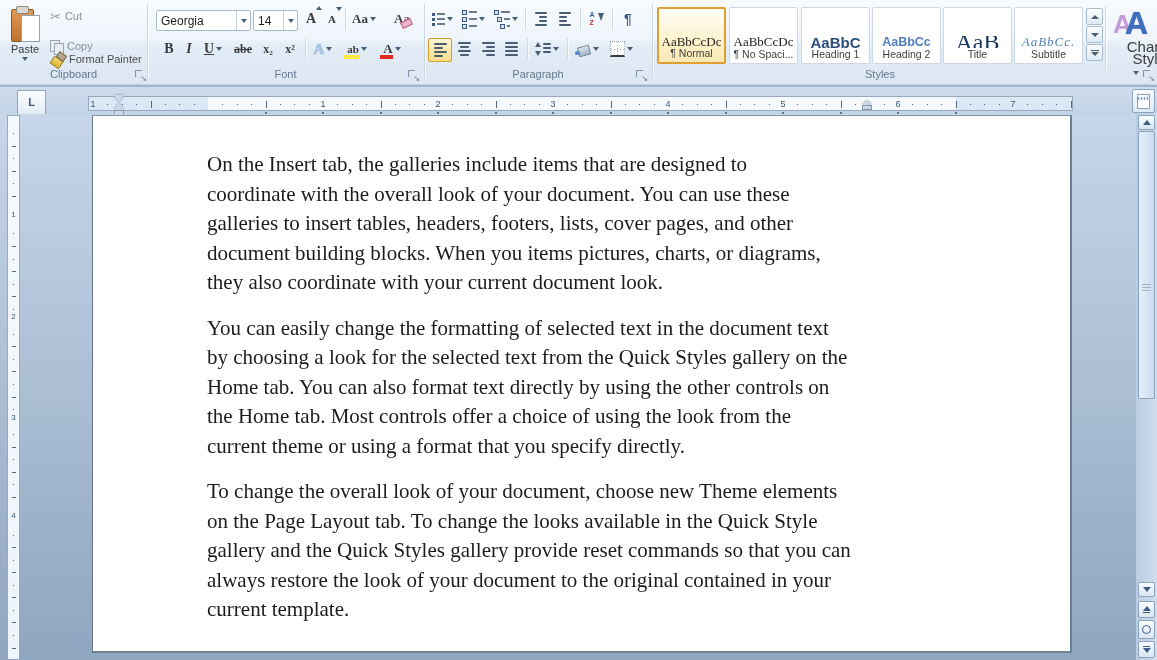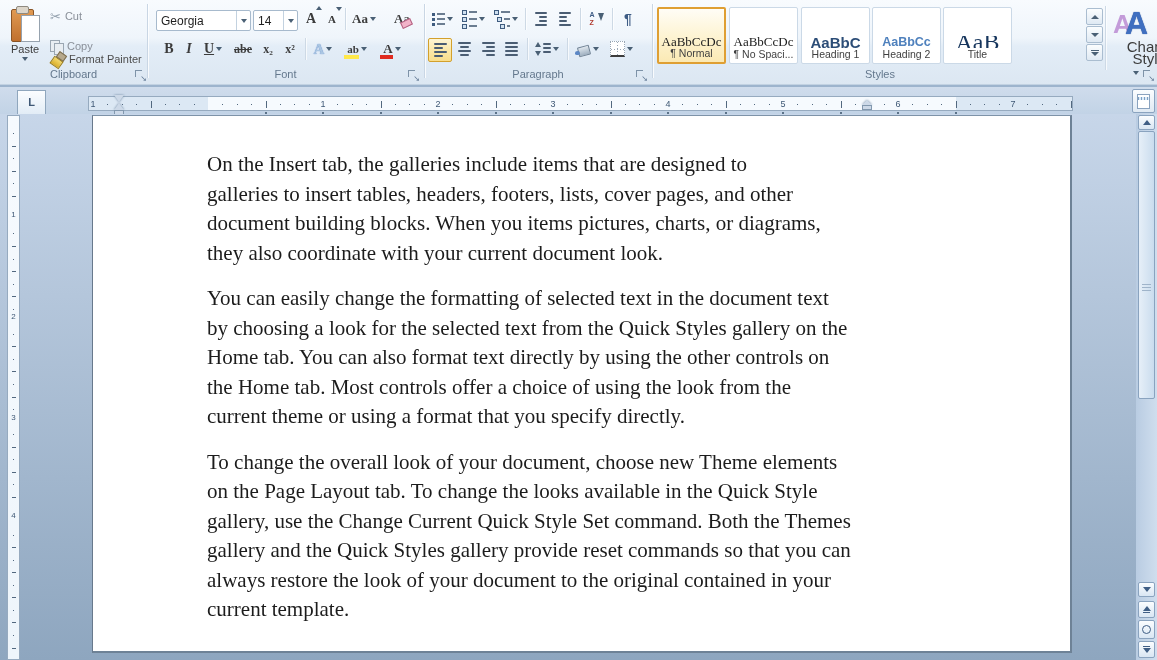--- a/index.html
+++ b/index.html
@@ -400,20 +400,24 @@
     <span class="prev p-h1">AaBbC</span>
     <span class="lab">Heading 1</span>
   </div>
   <div class="stylecell" style="left:872px">
     <span class="prev p-h2">AaBbCc</span>
     <span class="lab">Heading 2</span>
   </div>
   <div class="stylecell" style="left:943px">
     <span class="prev p-title">AaB</span>
     <span class="lab">Title</span>
+  </div>
+  <div class="stylecell" style="left:1014px">
+    <span class="prev p-sub">AaBbCc.</span>
+    <span class="lab">Subtitle</span>
   </div>
   <div class="galbtn" style="top:8px">
       <span class="tri-up"></span>
     </div>
   <div class="galbtn" style="top:26px">
       <span class="tri-dn"></span>
     </div>
   <div class="galbtn" style="top:44px">
     <span class="morebar">
         <span class="bar"></span>
@@ -576,35 +580,35 @@
       <span class="vdot" style="top: 493.9px;"></span>
       <span class="vtick" style="top: 506.45px;"></span>
       <span class="vdot" style="top: 519px;"></span>
       <span class="vtick" style="top: 531.55px;"></span>
     </div>
 
   <div class="page">
     <div class="textblock">
       <div class="para">
         <div class="tline">On the Insert tab, the galleries include items that are designed to</div>
+        <div class="tline">coordinate with the overall look of your document. You can use these</div>
         <div class="tline">galleries to insert tables, headers, footers, lists, cover pages, and other</div>
         <div class="tline">document building blocks. When you items pictures, charts, or diagrams,</div>
         <div class="tline">they also coordinate with your current document look.</div>
       </div>
       <div class="para">
         <div class="tline">You can easily change the formatting of selected text in the document text</div>
         <div class="tline">by choosing a look for the selected text from the Quick Styles gallery on the</div>
         <div class="tline">Home tab. You can also format text directly by using the other controls on</div>
         <div class="tline">the Home tab. Most controls offer a choice of using the look from the</div>
         <div class="tline">current theme or using a format that you specify directly.</div>
       </div>
       <div class="para">
         <div class="tline">To change the overall look of your document, choose new Theme elements</div>
         <div class="tline">on the Page Layout tab. To change the looks available in the Quick Style</div>
-        <div class="tline">gallery, use the Change Current Quick Style Set command. Both the Themes</div>
         <div class="tline">gallery and the Quick Styles gallery provide reset commands so that you can</div>
         <div class="tline">always restore the look of your document to the original contained in your</div>
         <div class="tline">current template.</div>
       </div>
     </div>
   </div>
 
   <div class="vscroll">
     <div class="sbtn" style="top:1px;height:15px">
         <span class="tri-up2"></span>

